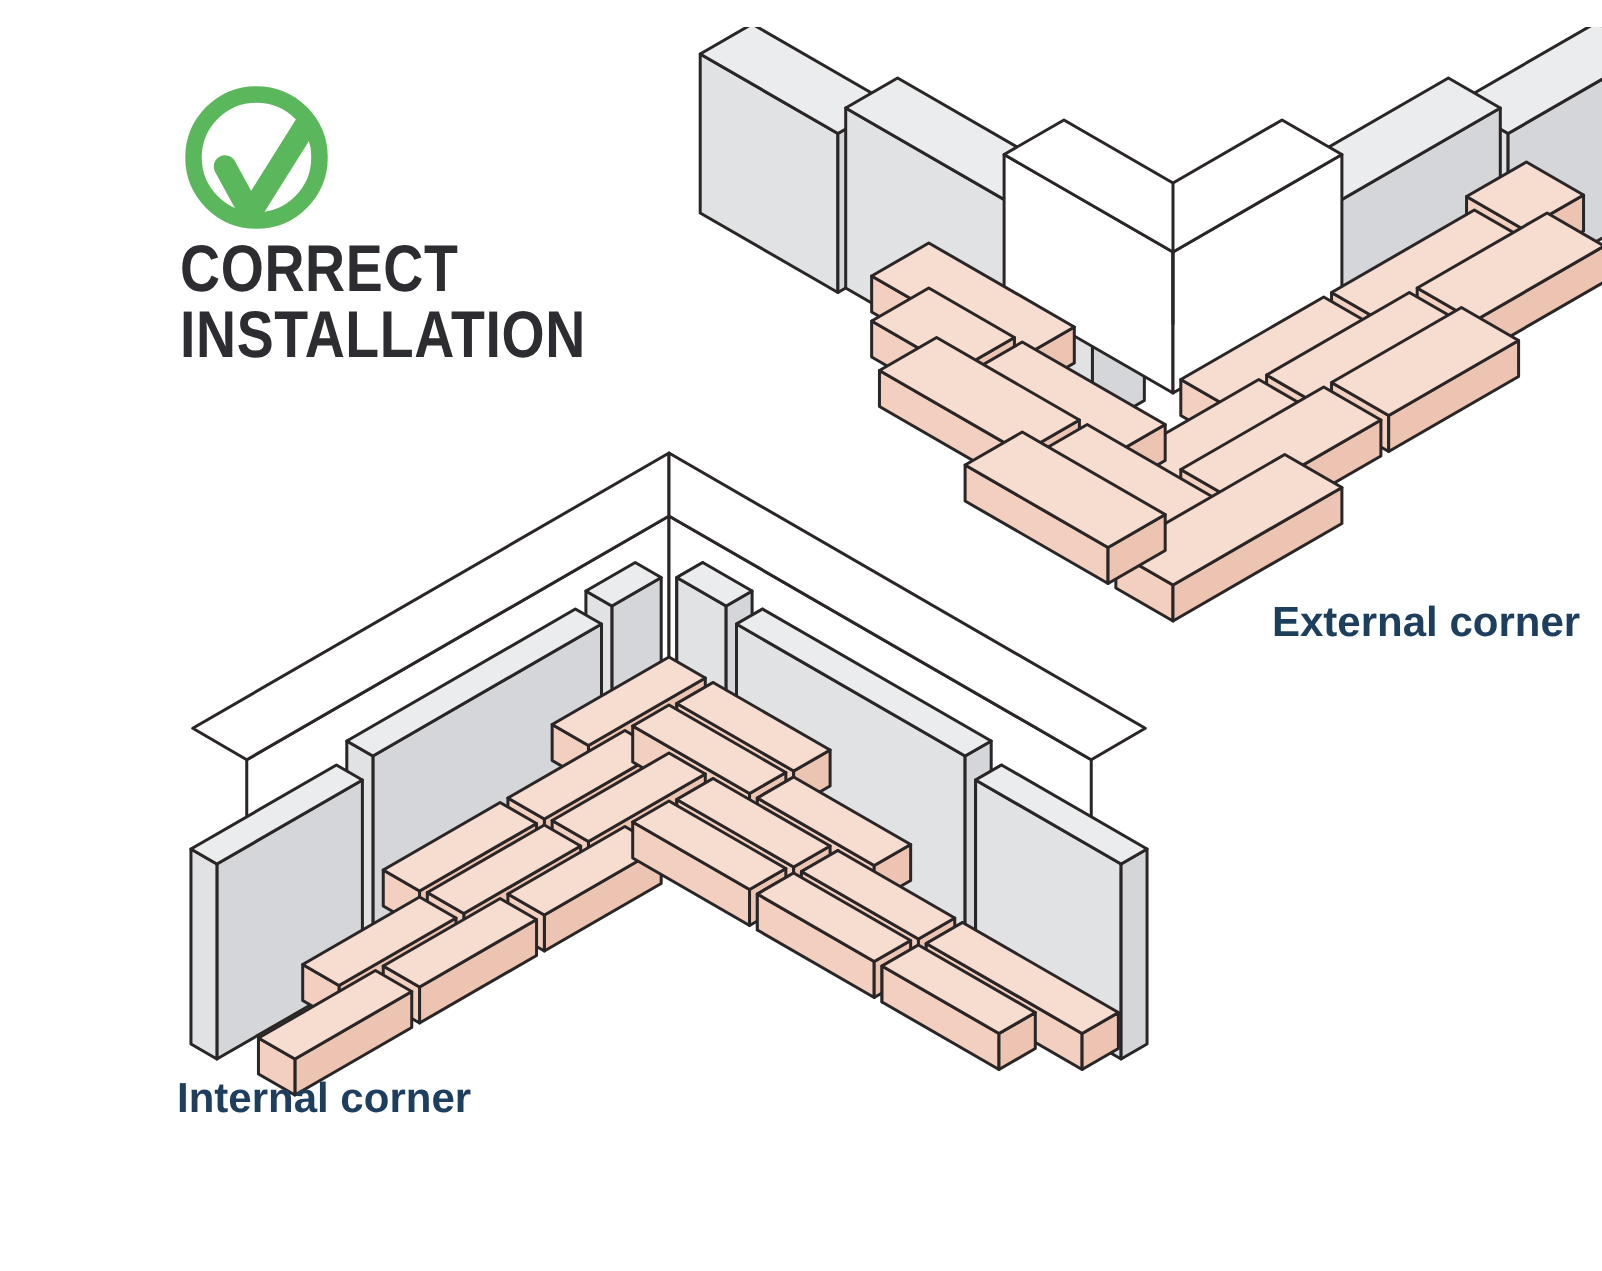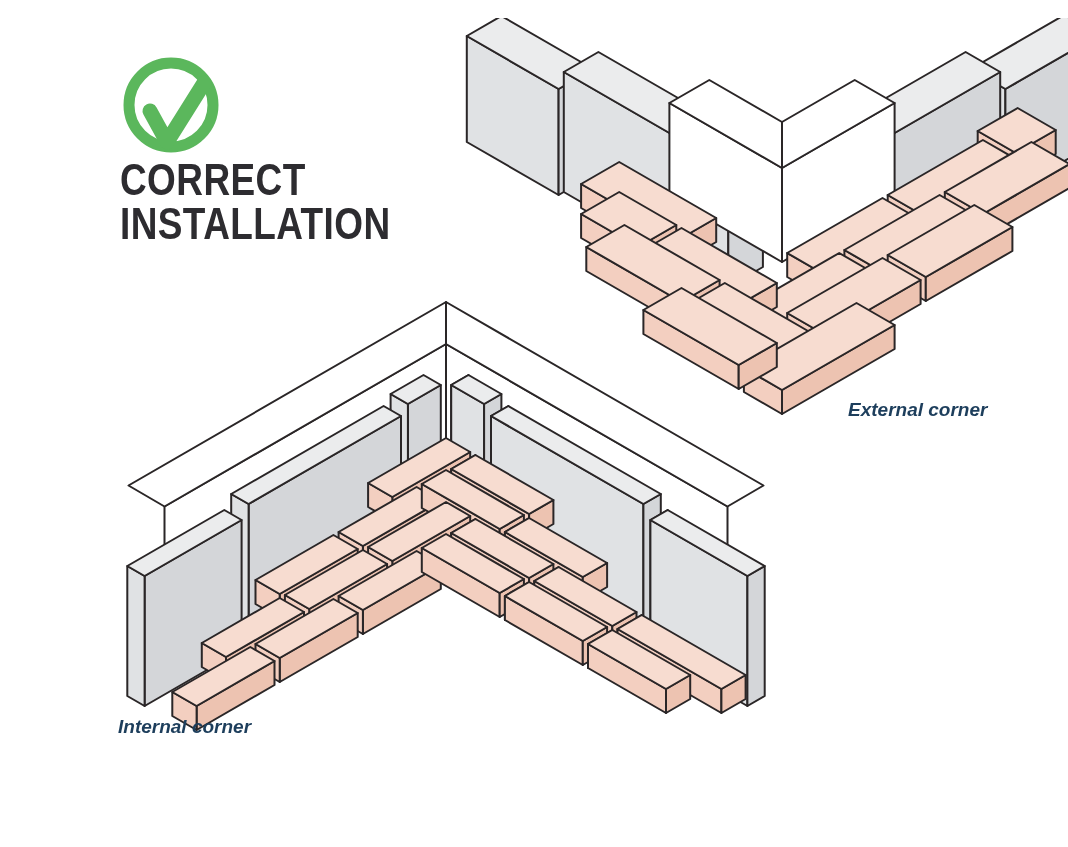--- a/index.html
+++ b/index.html
@@ -2,21 +2,21 @@
 <html style="--page-bg: #ffffff; --check-green: #5bb75c; --title-color: #2d2c30; --label-color: #1d3e5c; --line-color: #2a2627; --brick-left: #f3cfc0; --brick-right: #edc3b1; --brick-top: #f7dcd0; --gray-left: #e0e2e4; --gray-right: #d4d6d9; --gray-top: #ebeced; --white-face: #ffffff;"><head>
 <meta charset="utf-8">
 <style>
   html,body{margin:0;padding:0;background:#fff;}
   #page{position:relative;width:1068px;height:847px;background:var(--page-bg,#fff);overflow:hidden;
         font-family:"Liberation Sans",sans-serif;margin-left:36px;}
   .abs{position:absolute;}
   #badge-icon{left:85px;top:55px;width:100px;height:100px;}
   #title{left:84px;top:158px;color:var(--title-color);font-weight:700;font-size:44px;line-height:44px;
          letter-spacing:.5px;transform:scaleX(.84);transform-origin:0 0;white-space:nowrap;}
-  .diagram-label{color:var(--label-color);font-style:italic;font-weight:700;font-size:19px;white-space:nowrap;}
+  .diagram-label{color:var(--label-color);font-weight:700;font-size:28px;white-space:nowrap;}
   #ext-label{left:812px;top:399px;}
   #int-label{left:82px;top:716px;}
   #ext-svg{left:428px;top:18px;}
   #int-svg{left:30px;top:280px;}
   svg.iso polygon{stroke:var(--line-color);stroke-width:2;stroke-linejoin:round;}
   svg.iso line{stroke:var(--line-color);stroke-width:2;stroke-linecap:round;}
   #check-ring{fill:none;stroke:var(--check-green);stroke-width:11;}
   #check-mark{fill:none;stroke:var(--check-green);stroke-width:15;stroke-linecap:round;stroke-linejoin:round;}
 </style>
 </head>

